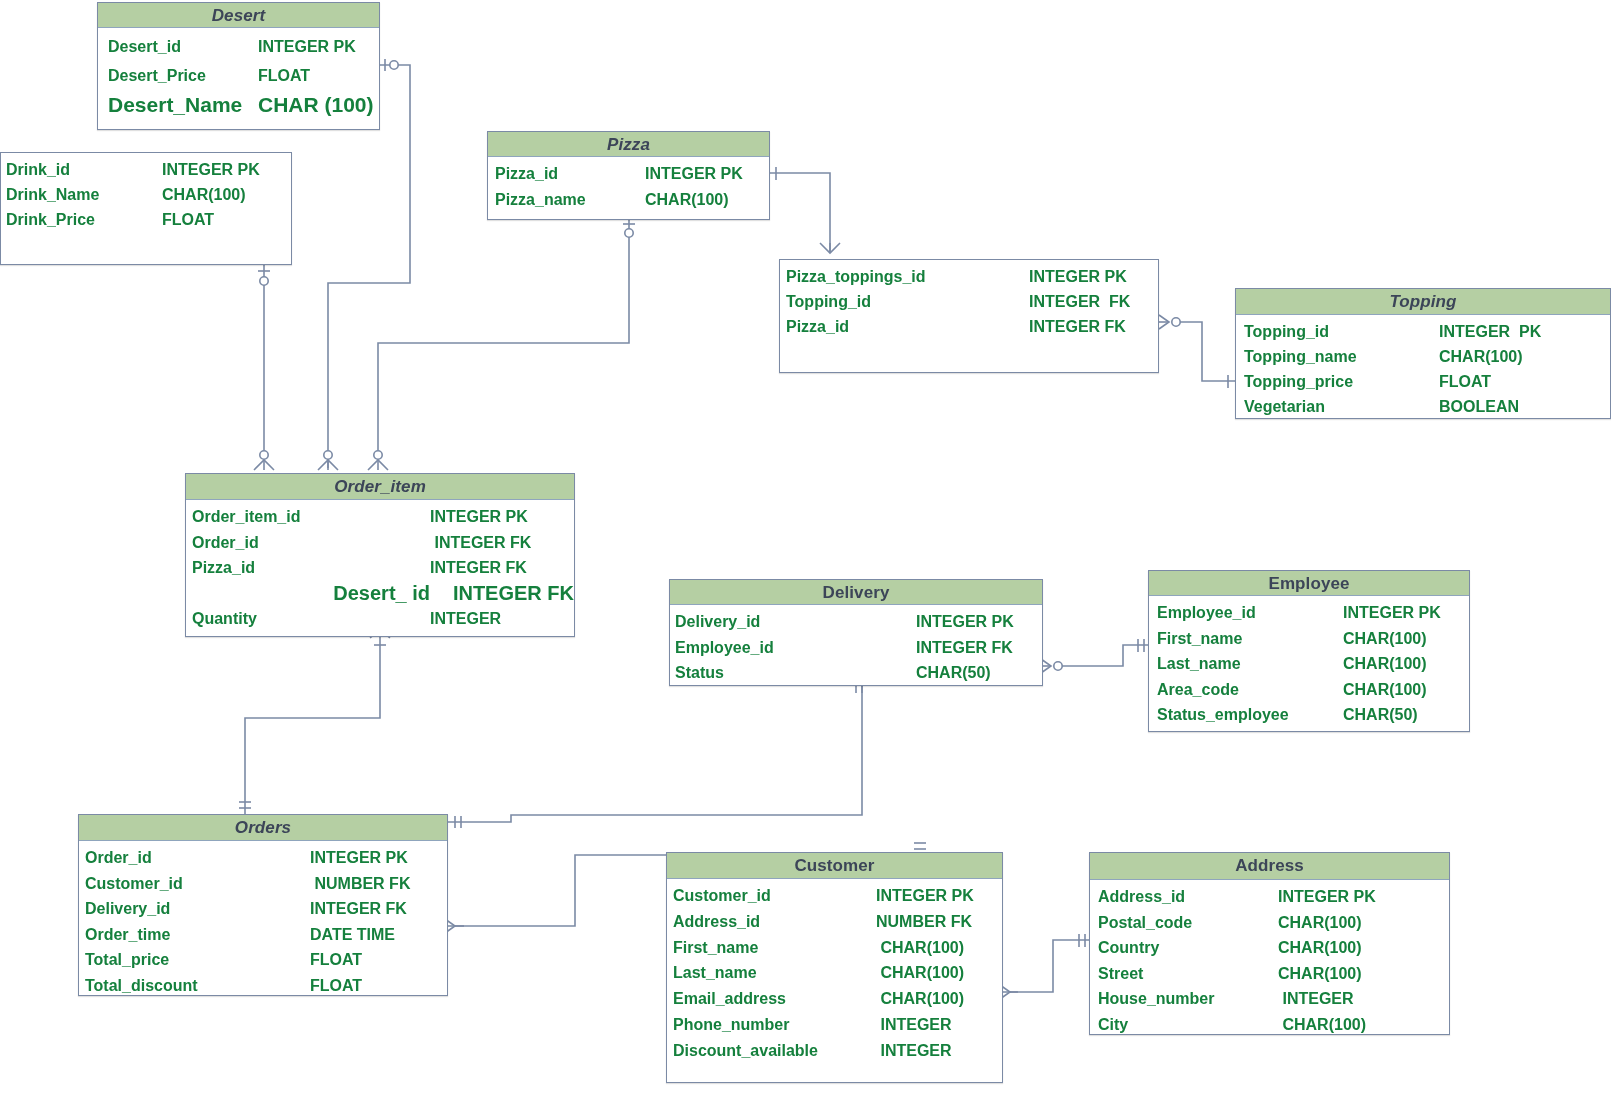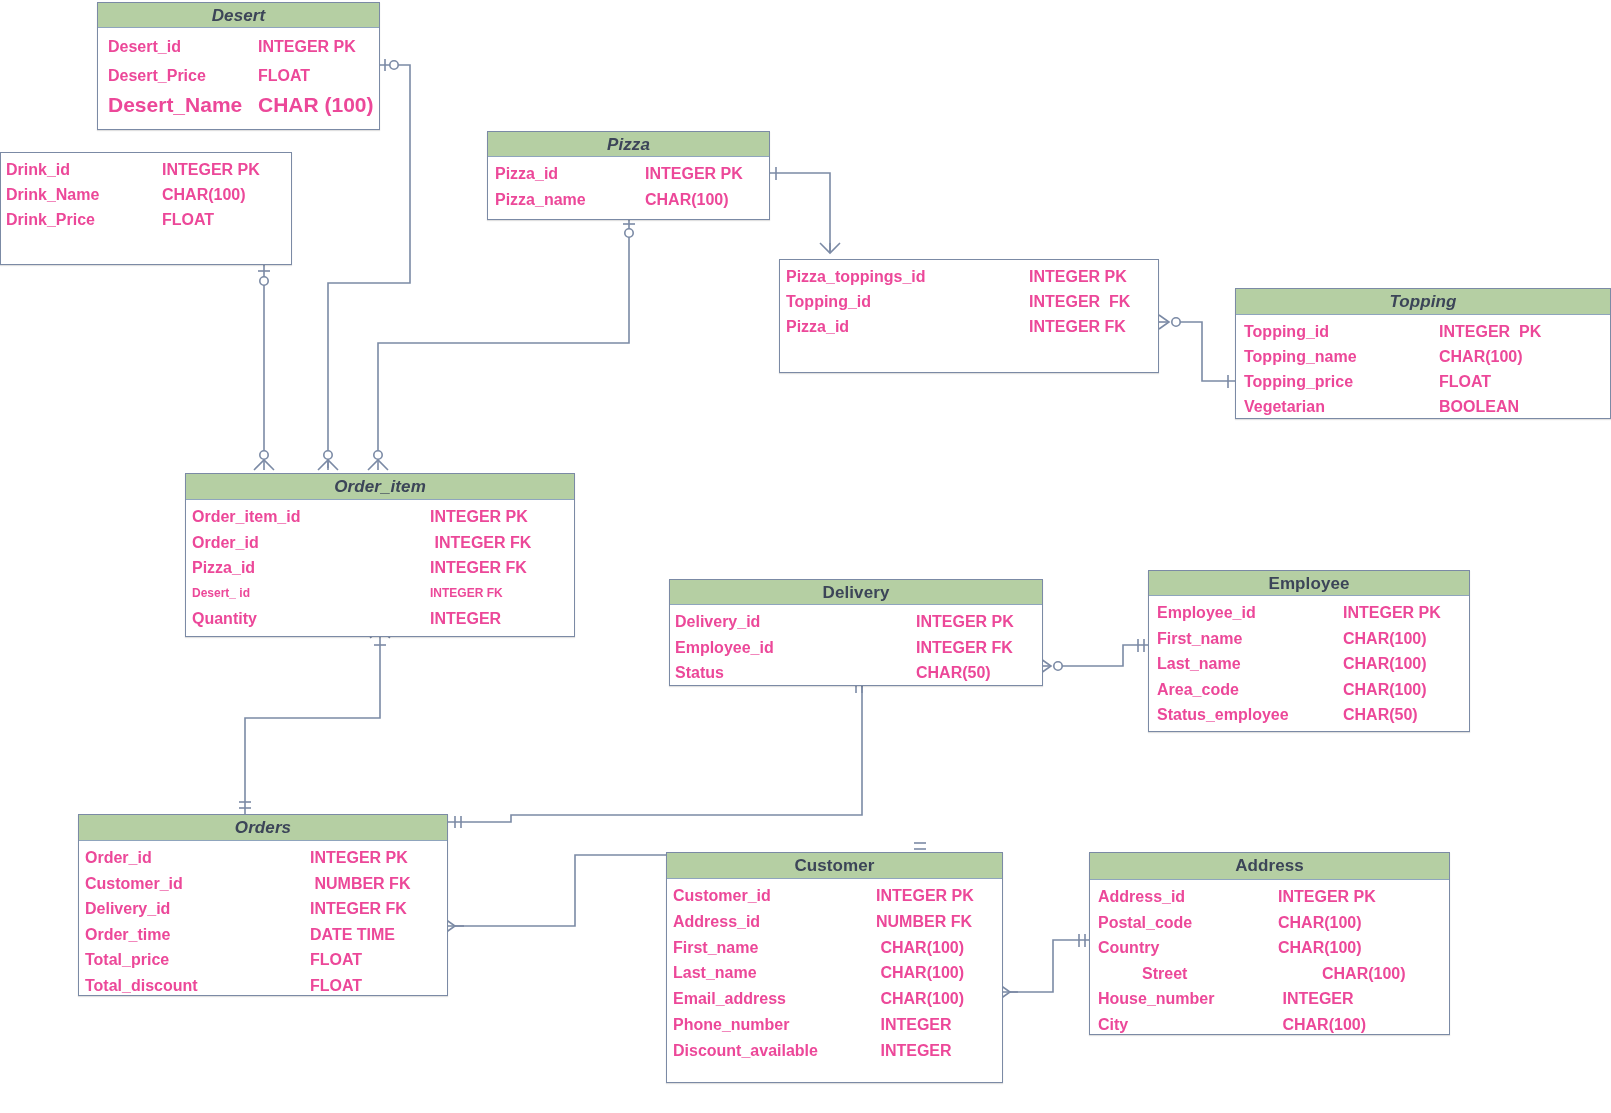--- a/index.html
+++ b/index.html
@@ -45,21 +45,21 @@
     border-bottom:1.2px solid #8fa5bd;
     box-sizing:border-box;
     letter-spacing:.1px;
   }
   .entity-title.italic{ font-style:italic; }
   .entity-body{
     padding:4px 0 6px 0;
   }
   .attr{
     display:flex;
-    color:#ec4899;
+    color:#15803d;
     font-weight:bold;
     line-height:1.0;
   }
   .attr .aname{
     flex:0 0 auto;
     white-space:pre;
   }
   .attr .atype{
     flex:1 1 auto;
     white-space:pre;
@@ -250,21 +250,21 @@
             <span class="atype">INTEGER PK</span>
           </div>
           <div class="attr" style="height: 25.5px; line-height: 25.5px; font-size: 16px; padding-left: 6px;">
             <span class="aname" style="width: 238px;">Order_id</span>
             <span class="atype"> INTEGER FK</span>
           </div>
           <div class="attr" style="height: 25.5px; line-height: 25.5px; font-size: 16px; padding-left: 6px;">
             <span class="aname" style="width: 238px;">Pizza_id</span>
             <span class="atype">INTEGER FK</span>
           </div>
-          <div class="attr" style="height: 25.5px; line-height: 25.5px; font-size: 12px; padding-left: 6px;">
+          <div class="attr" style="height: 25.5px; line-height: 25.5px; font-size: 20px; padding-left: 6px; text-align: right;">
             <span class="aname" style="width: 238px;">Desert_ id</span>
             <span class="atype">INTEGER FK</span>
           </div>
           <div class="attr" style="height: 25.5px; line-height: 25.5px; font-size: 16px; padding-left: 6px;">
             <span class="aname" style="width: 238px;">Quantity</span>
             <span class="atype">INTEGER</span>
           </div>
         </div>
       </div>
       <div class="entity" style="left: 669px; top: 579px; width: 374px; height: 107px;">
@@ -379,21 +379,21 @@
             <span class="atype">INTEGER PK</span>
           </div>
           <div class="attr" style="height: 25.5px; line-height: 25.5px; font-size: 16px; padding-left: 8px;">
             <span class="aname" style="width: 180px;">Postal_code</span>
             <span class="atype">CHAR(100)</span>
           </div>
           <div class="attr" style="height: 25.5px; line-height: 25.5px; font-size: 16px; padding-left: 8px;">
             <span class="aname" style="width: 180px;">Country</span>
             <span class="atype">CHAR(100)</span>
           </div>
-          <div class="attr" style="height: 25.5px; line-height: 25.5px; font-size: 16px; padding-left: 8px; margin-left: 44px;">
+          <div class="attr" style="height: 25.5px; line-height: 25.5px; font-size: 16px; padding-left: 8px;">
             <span class="aname" style="width: 180px;">Street</span>
             <span class="atype">CHAR(100)</span>
           </div>
           <div class="attr" style="height: 25.5px; line-height: 25.5px; font-size: 16px; padding-left: 8px;">
             <span class="aname" style="width: 180px;">House_number</span>
             <span class="atype"> INTEGER</span>
           </div>
           <div class="attr" style="height: 25.5px; line-height: 25.5px; font-size: 16px; padding-left: 8px;">
             <span class="aname" style="width: 180px;">City</span>
             <span class="atype"> CHAR(100)</span>

